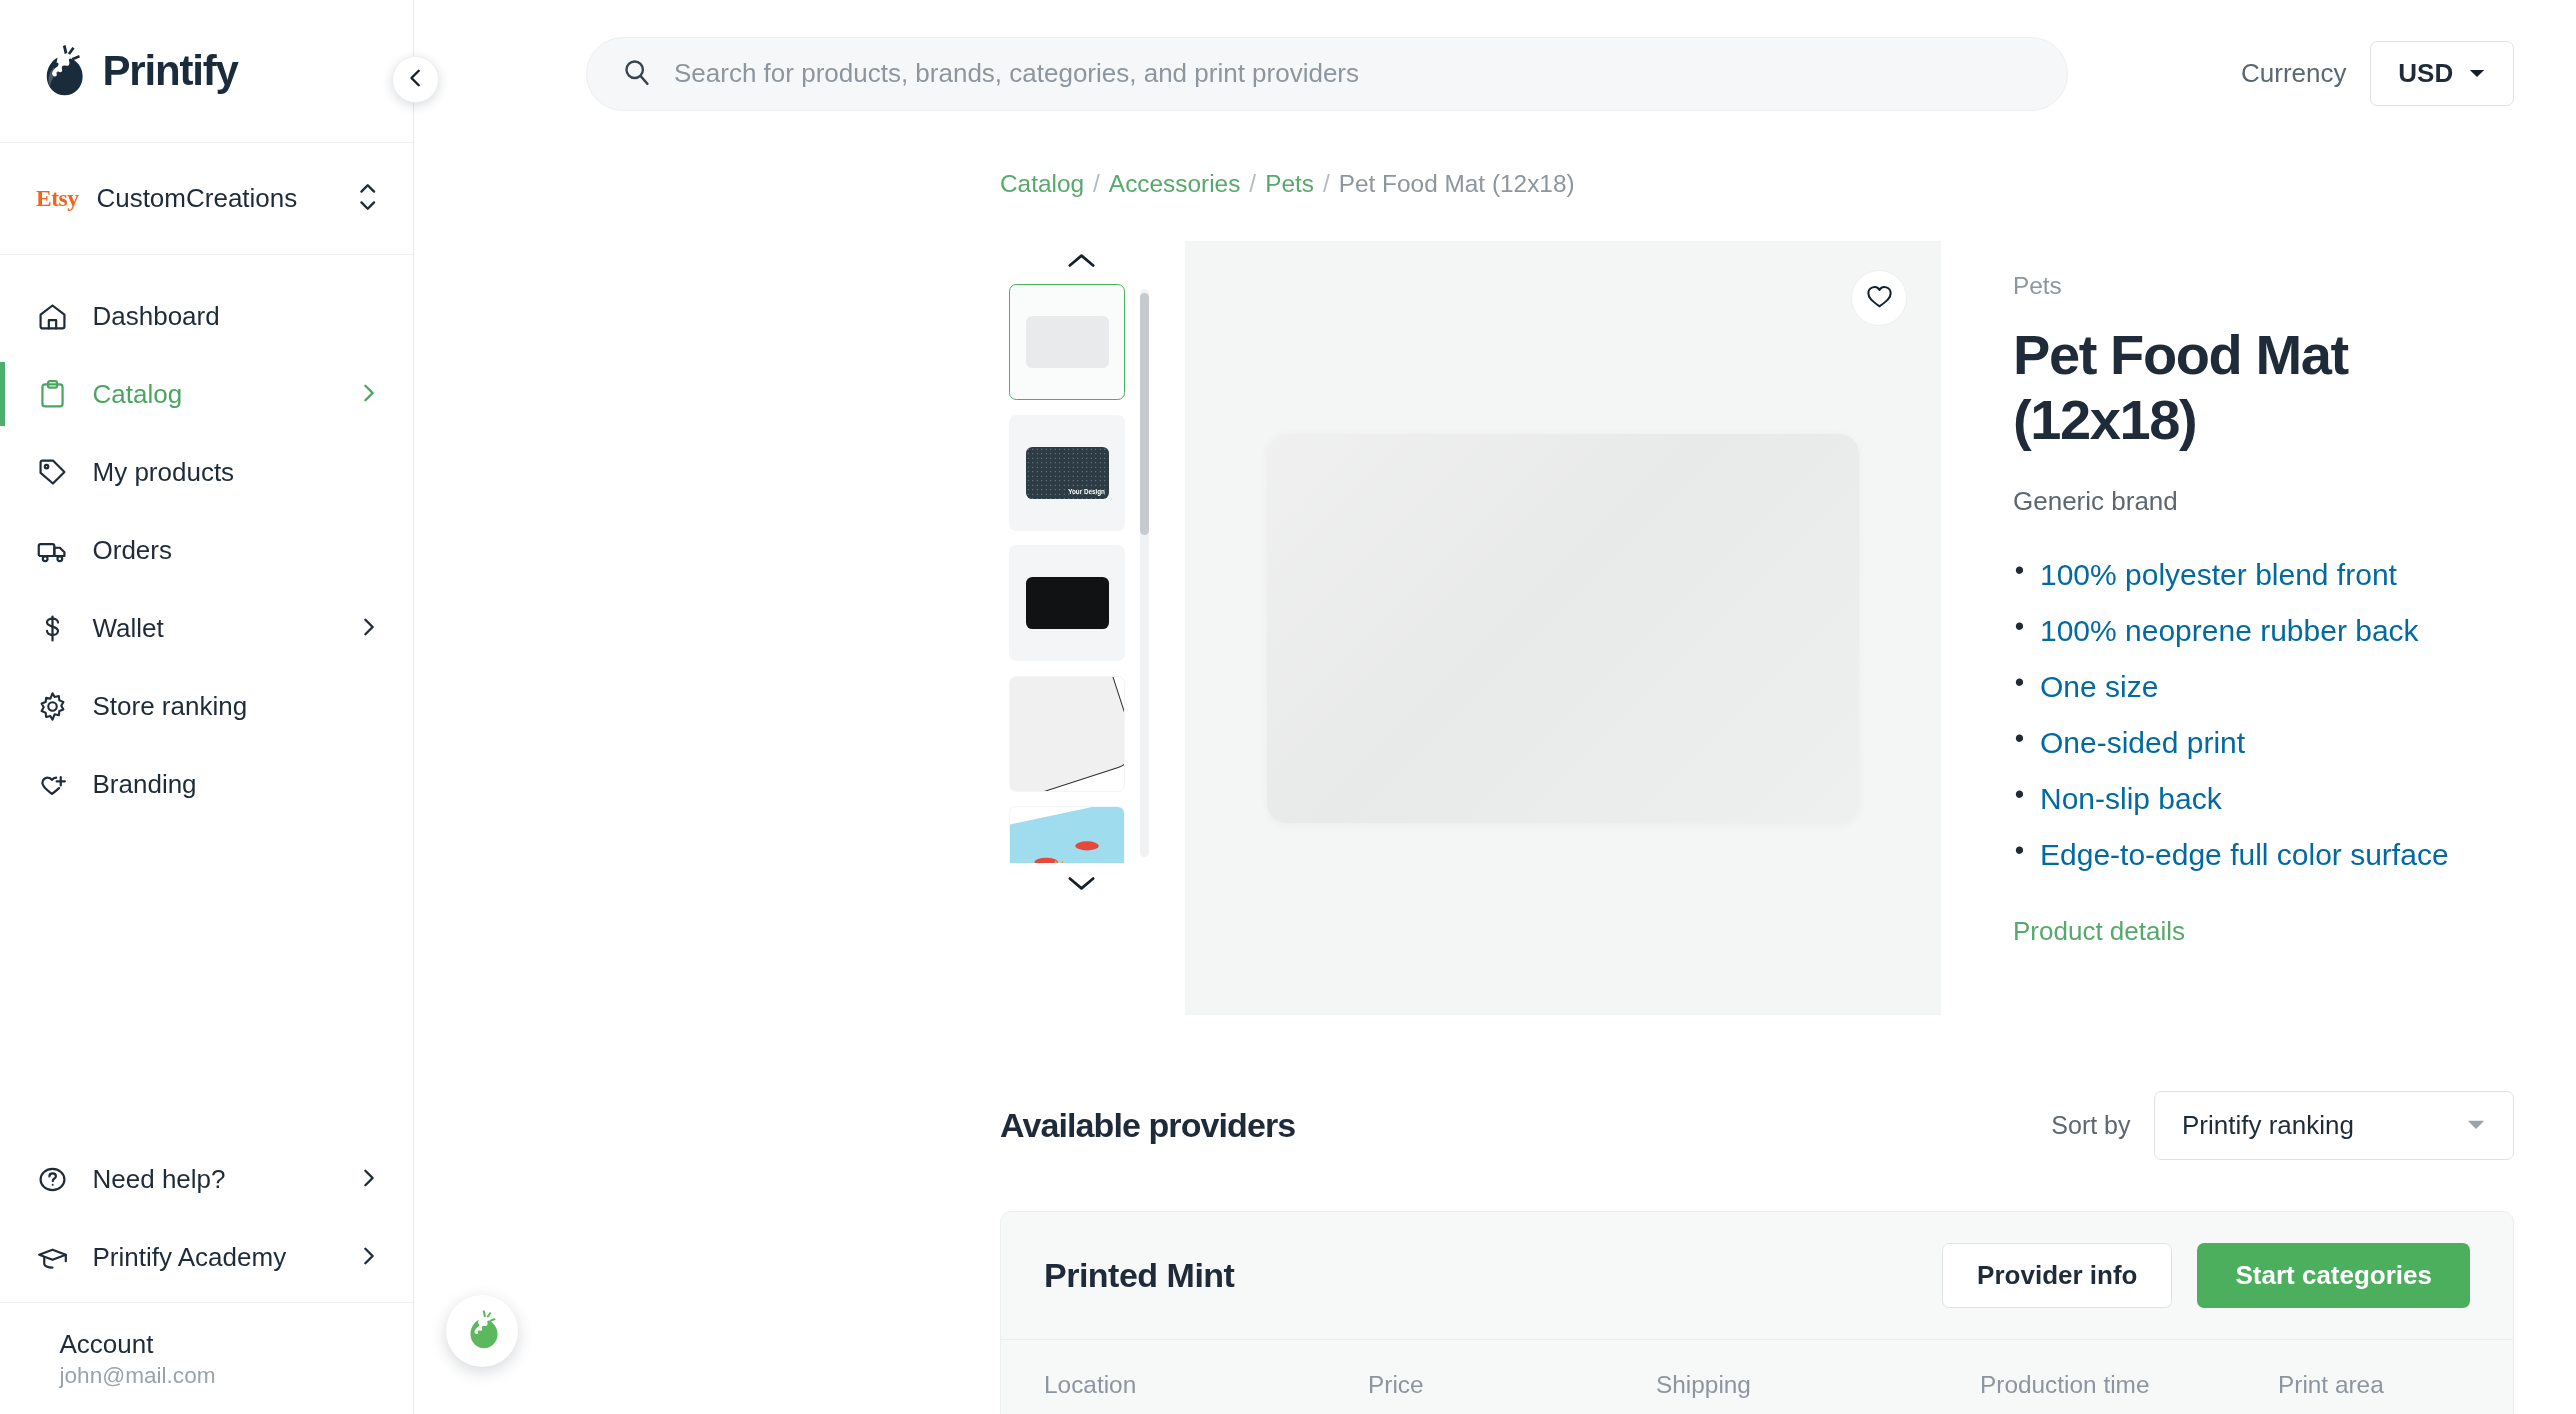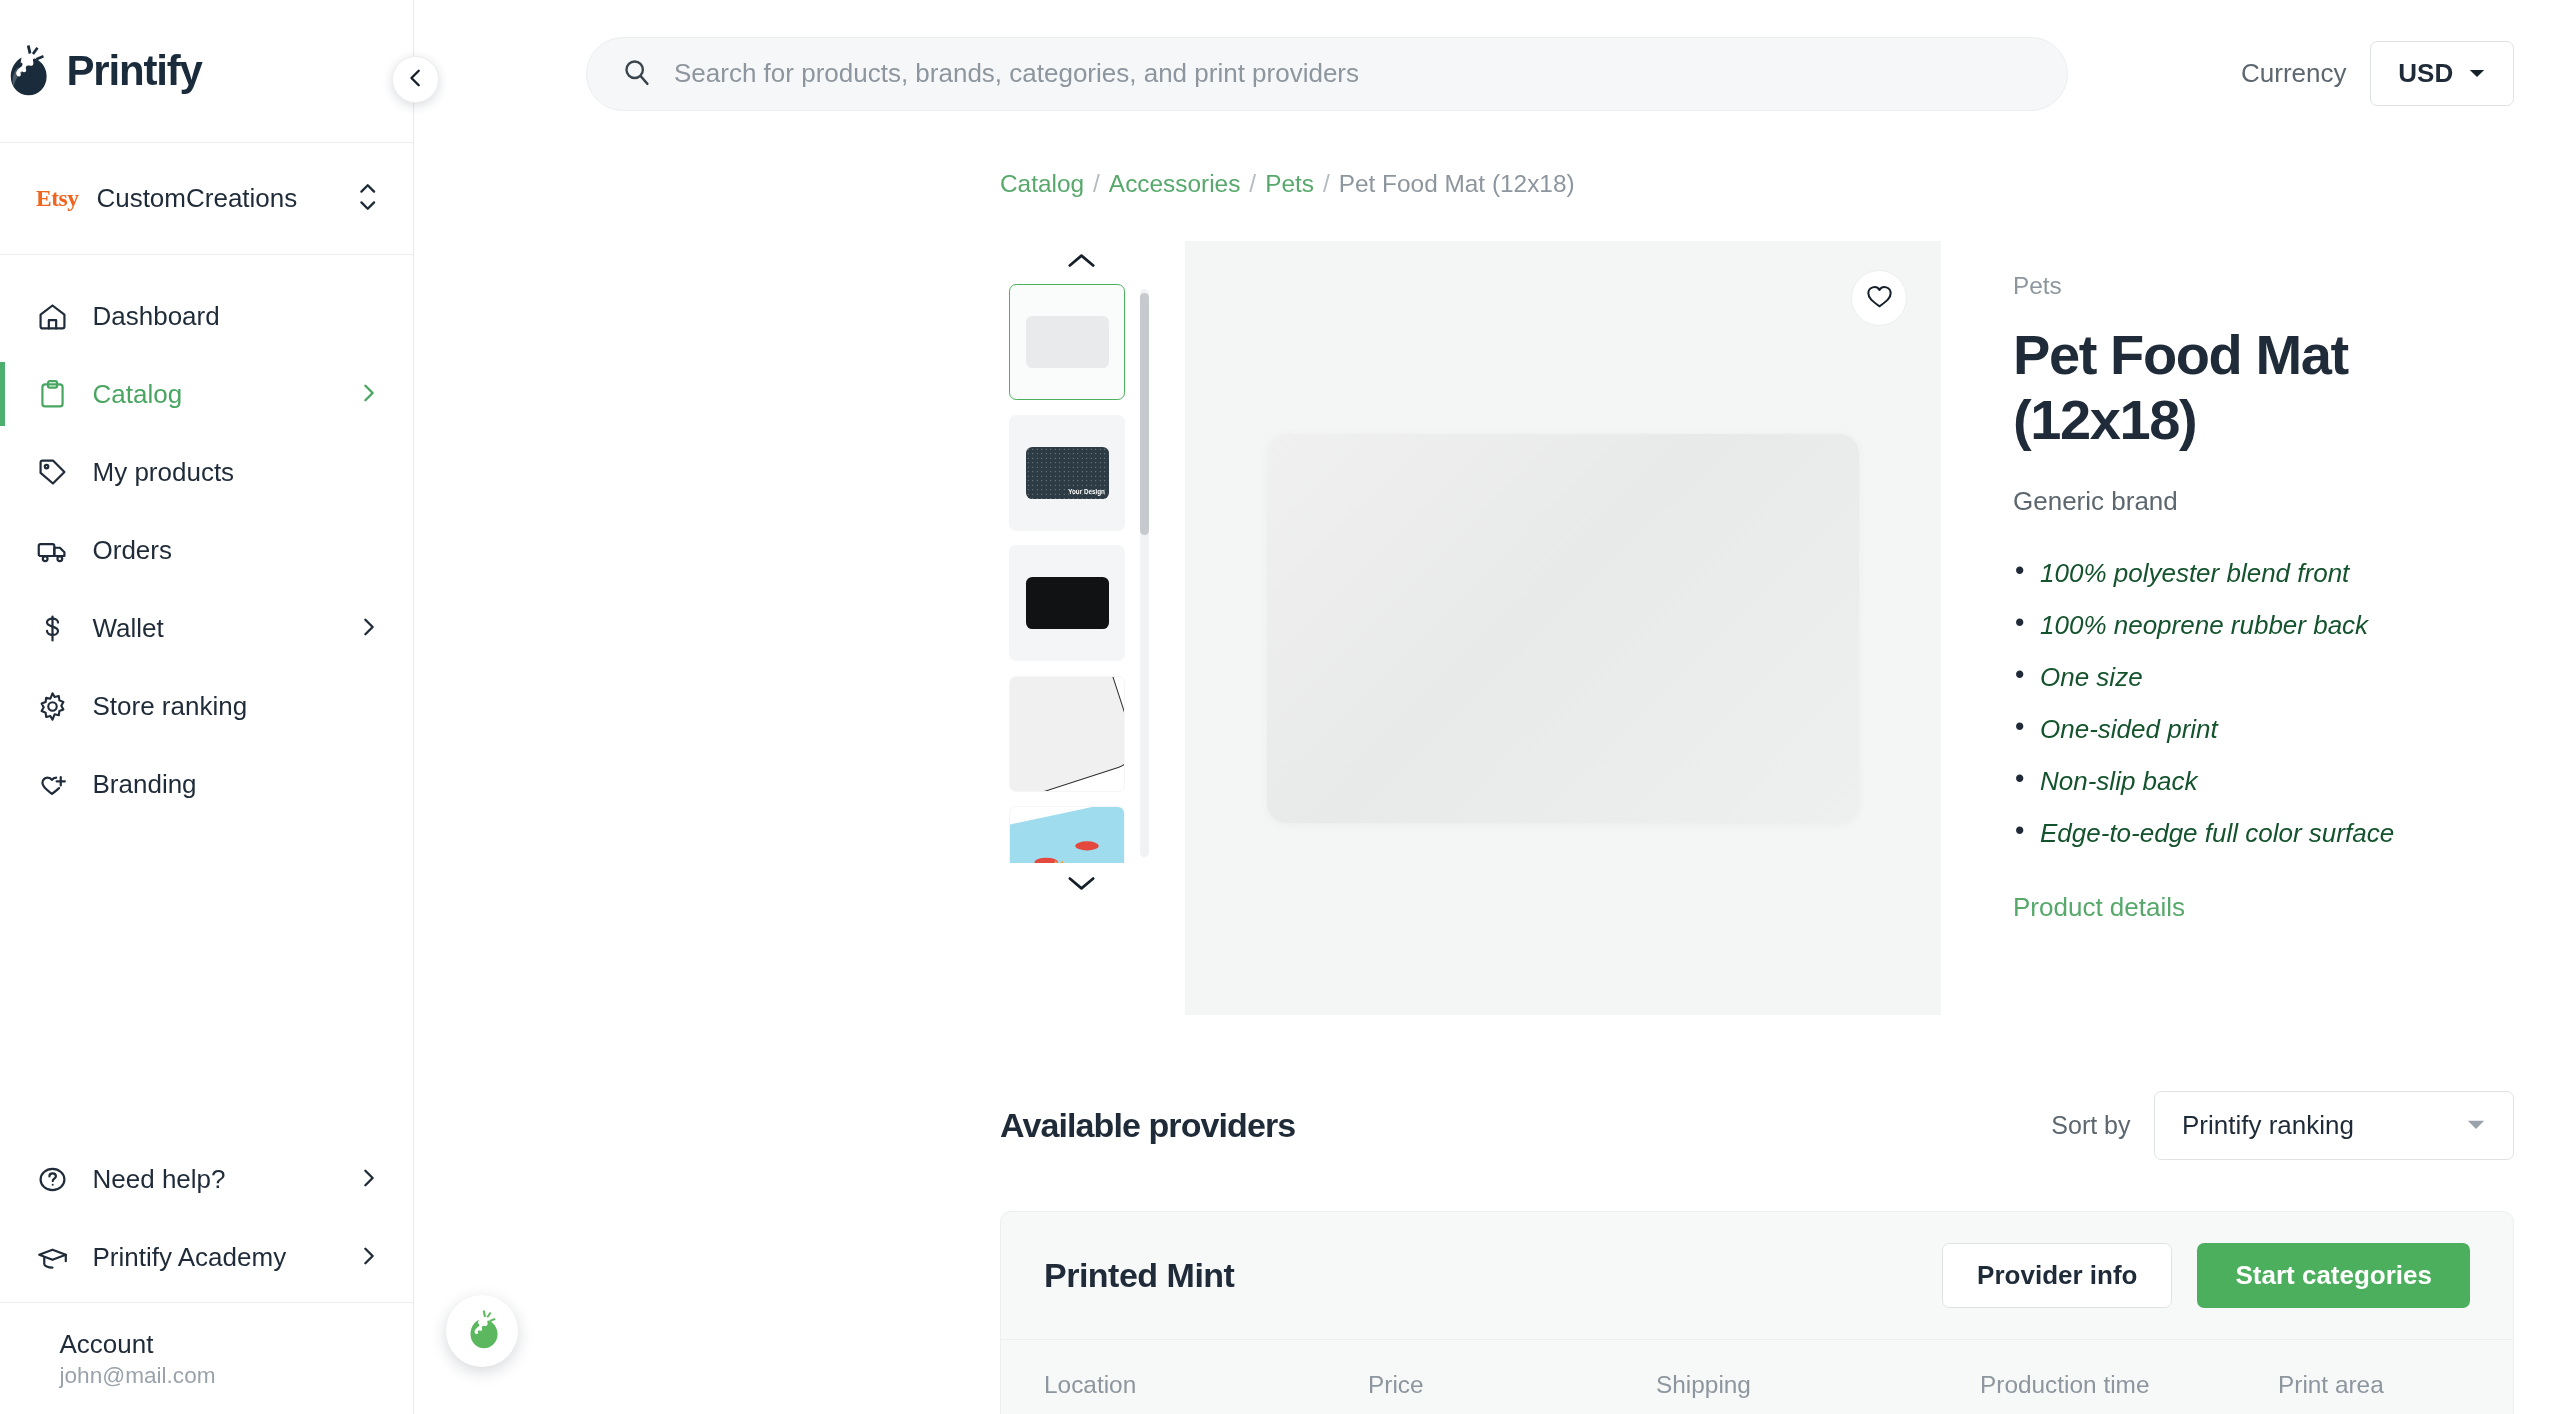--- a/index.html
+++ b/index.html
@@ -15,21 +15,21 @@
   
   .sidebar {
     width: 414px; height: 1415px; flex: 0 0 414px;
     background: #ffffff;
     border-right: 0.9px solid #e7e9eb;
     display: flex; flex-direction: column;
     position: relative;
   }
   .brand-row {
     height: 143px; display: flex; align-items: center;
-    gap: 14.5px;
+    padding-left: 36px; gap: 14.5px;
     border-bottom: 0.9px solid #eceef0;
   }
   .brand-logo { width: 52px; height: 56px; display:block; }
   .brand-name {
     font-size: 42px; font-weight: 700; letter-spacing: -1.2px;
     color: #1a2b3b;
   }
   .store-row {
     height: 112px; display: flex; align-items: center;
     padding: 0 34px 0 36px; gap: 18px;
@@ -178,22 +178,22 @@
 
   .info { flex: 1; padding-left: 72px; padding-top: 31px; }
   .cat-kicker { font-size: 24.4px; color: #8d969e; }
   .prod-title {
     font-size: 56px; font-weight: 700; letter-spacing: -1.4px;
     margin-top: 22px; color: #1f2b38;
   }
   .brandline { font-size: 26px; color: #5d676f; margin-top: 34px; }
   .feat { margin-top: 43px; list-style: none; }
   .feat li {
-    font-size: 26px; color: #14532d; line-height: 1; margin-bottom: 26px;
-    padding-left: 27px; position: relative; font-style: italic;
+    font-size: 30px; color: #0369a1; line-height: 1; margin-bottom: 26px;
+    padding-left: 27px; position: relative;
   }
   .feat li::before {
     content: "•"; position: absolute; left: 1.8px; top: -2.7px;
     color: #1f2b38; font-size: 27px;
   }
   .pdetails {
     display: inline-block; margin-top: 20px; font-size: 26px;
     color: #56a86b; cursor: pointer; text-decoration: none;
   }
 

